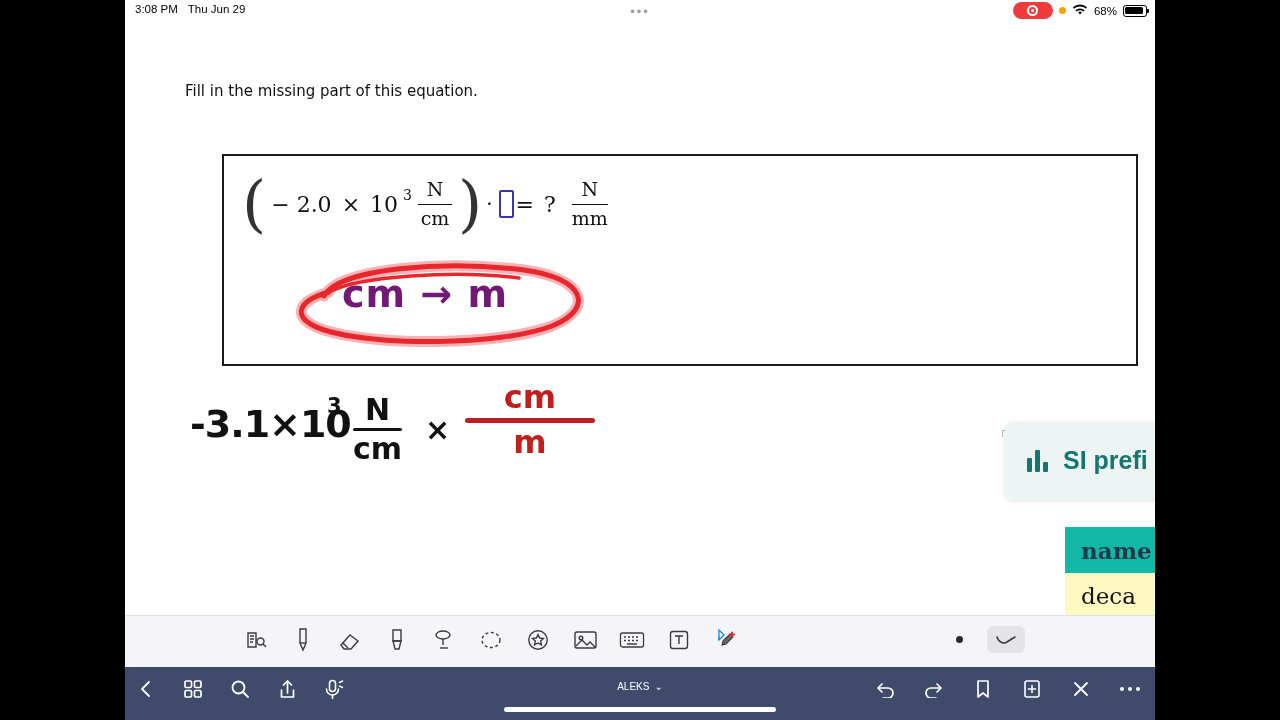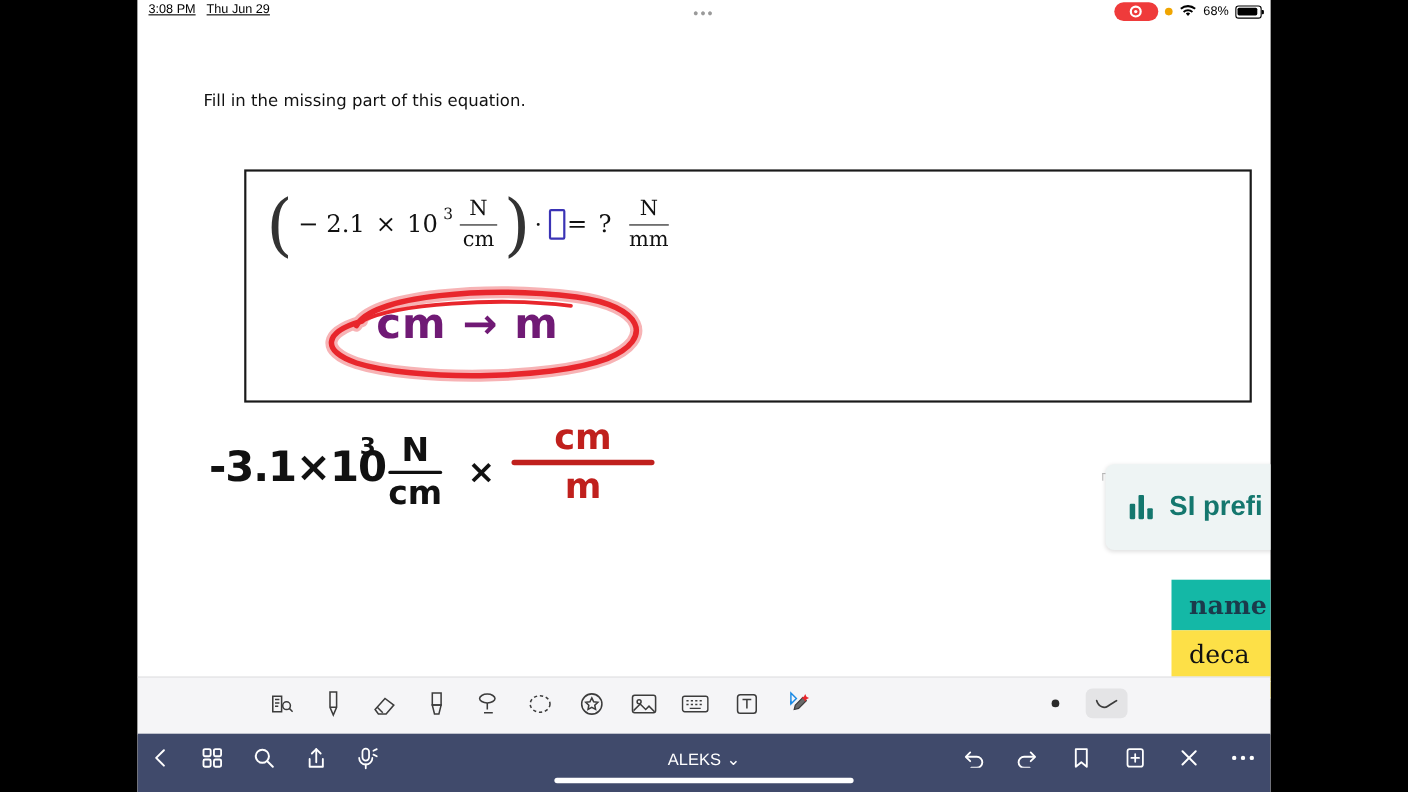--- a/index.html
+++ b/index.html
@@ -32,21 +32,20 @@
     font-size: 11.5px;
     color: #000;
   }
   .status-left {
     position: absolute;
     left: 10px; top: 3px;
     display: flex;
     gap: 10px;
     align-items: center;
     font-weight: 500;
-    text-decoration: underline;
   }
   .status-dots {
     position: absolute;
     left: 50%;
     transform: translateX(-50%);
     top: 4px;
     color: #9a9a9a;
     letter-spacing: 2px;
     font-size: 13px;
   }
@@ -303,21 +302,21 @@
     background: #14b8a6;
     height: 46px;
     display: flex;
     align-items: center;
     padding-left: 16px;
     font-size: 23px;
     font-weight: 700;
     color: #1b3a4b;
   }
   .si-table .rw {
-    background: #fde047;
+    background: #fef9c3;
     height: 46px;
     display: flex;
     align-items: center;
     padding-left: 16px;
     font-size: 23px;
     color: #111;
     border-bottom: 1px solid #e3e3e3;
   }
   .si-table .rw.partial {
     height: 14px;
@@ -404,23 +403,23 @@
     display: flex;
     align-items: center;
     justify-content: center;
     color: #fff;
   }
   .nav-title {
     position: absolute;
     left: 50%;
     transform: translateX(-50%);
     top: 14px;
-    font-size: 15px;
-    display: flex;
-    align-items: flex-end;
+    font-size: 10px;
+    display: flex;
+    align-items: flex-start;
     gap: 5px;
   }
   .homebar {
     position: absolute;
     left: 50%;
     transform: translateX(-50%);
     bottom: 8px;
     width: 272px;
     height: 5px;
     border-radius: 3px;
@@ -457,21 +456,21 @@
     </div>
   </div>
 
   <div class="doc">
 
     <div class="line2">Fill in the missing part of this equation.</div>
 
     <div class="eqbox">
       <div class="math">
         <span class="paren">(</span>
-        <span class="mnum">− 2.1</span>
+        <span class="mnum">− 2.0</span>
         <span class="mnum">×</span>
         <span class="mnum">10</span>
         <span class="sup">3</span>
         <span class="frac">
           <span>N</span>
           <span class="bar"></span>
           <span>cm</span>
         </span>
         <span class="paren">)</span>
         <span class="dotop">·</span>

